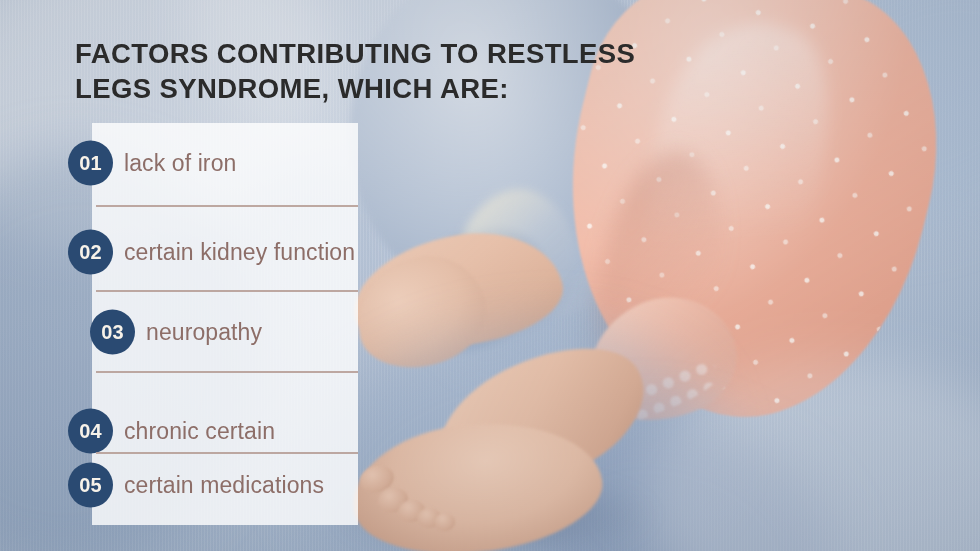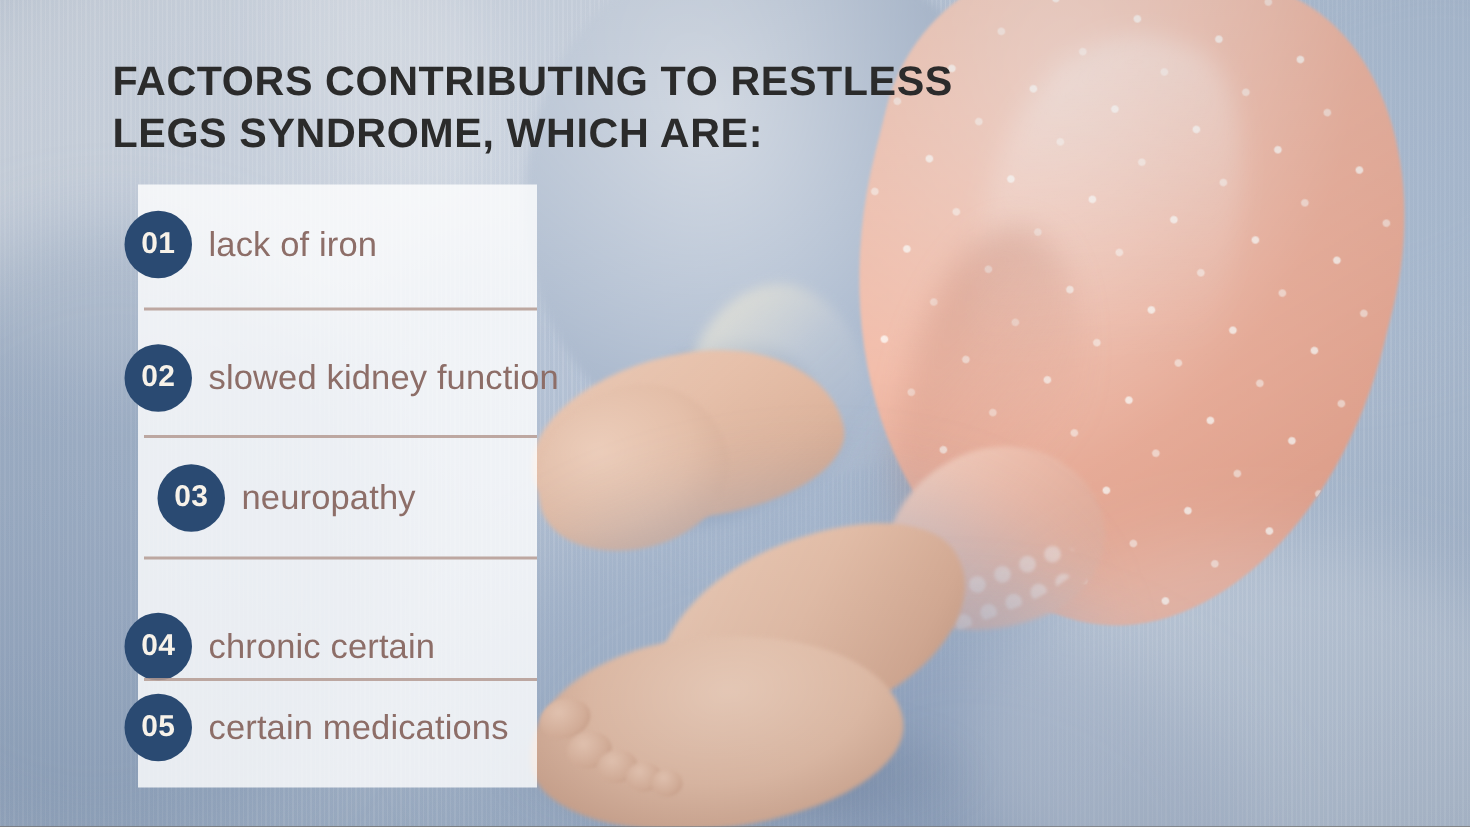--- a/index.html
+++ b/index.html
@@ -8,21 +8,21 @@
     background: #0d0d0d;
   }
   * { box-sizing: border-box; }
 
   .slide {
     position: relative;
     width: 980px;
     height: 551px;
     overflow: hidden;
     font-family: "Liberation Sans", sans-serif;
-    background: #ffffff;
+    background: #fde047;
   }
 
   
   .photo {
     position: absolute;
     inset: 0;
     overflow: hidden;
   }
 
   
@@ -262,21 +262,21 @@
   .list {
     position: absolute;
     left: 0;
     top: 123px;
     width: 360px;
     height: 402px;
   }
 
   .row {
     position: absolute;
-    left: 15px;
+    left: 0;
     height: 80px;
     width: 360px;
     display: flex;
     align-items: center;
   }
   .row.r1 { top: 0px; }
   .row.r2 { top: 89px; text-decoration: underline; }
   .row.r3 { top: 169px; margin-left: 22px; }
   .row.r4 { top: 249px; margin-top: 19px; }
   .row.r5 { top: 322px; }
@@ -377,21 +377,21 @@
 
   <div class="list">
 
     <div class="row r1">
       <div class="badge">01</div>
       <div class="row-label">lack of iron</div>
     </div>
 
     <div class="row r2">
       <div class="badge">02</div>
-      <div class="row-label">slowed kidney function</div>
+      <div class="row-label">certain kidney function</div>
     </div>
 
     <div class="row r3">
       <div class="badge">03</div>
       <div class="row-label">neuropathy</div>
     </div>
 
     <div class="row r4">
       <div class="badge">04</div>
       <div class="row-label">chronic certain</div>

